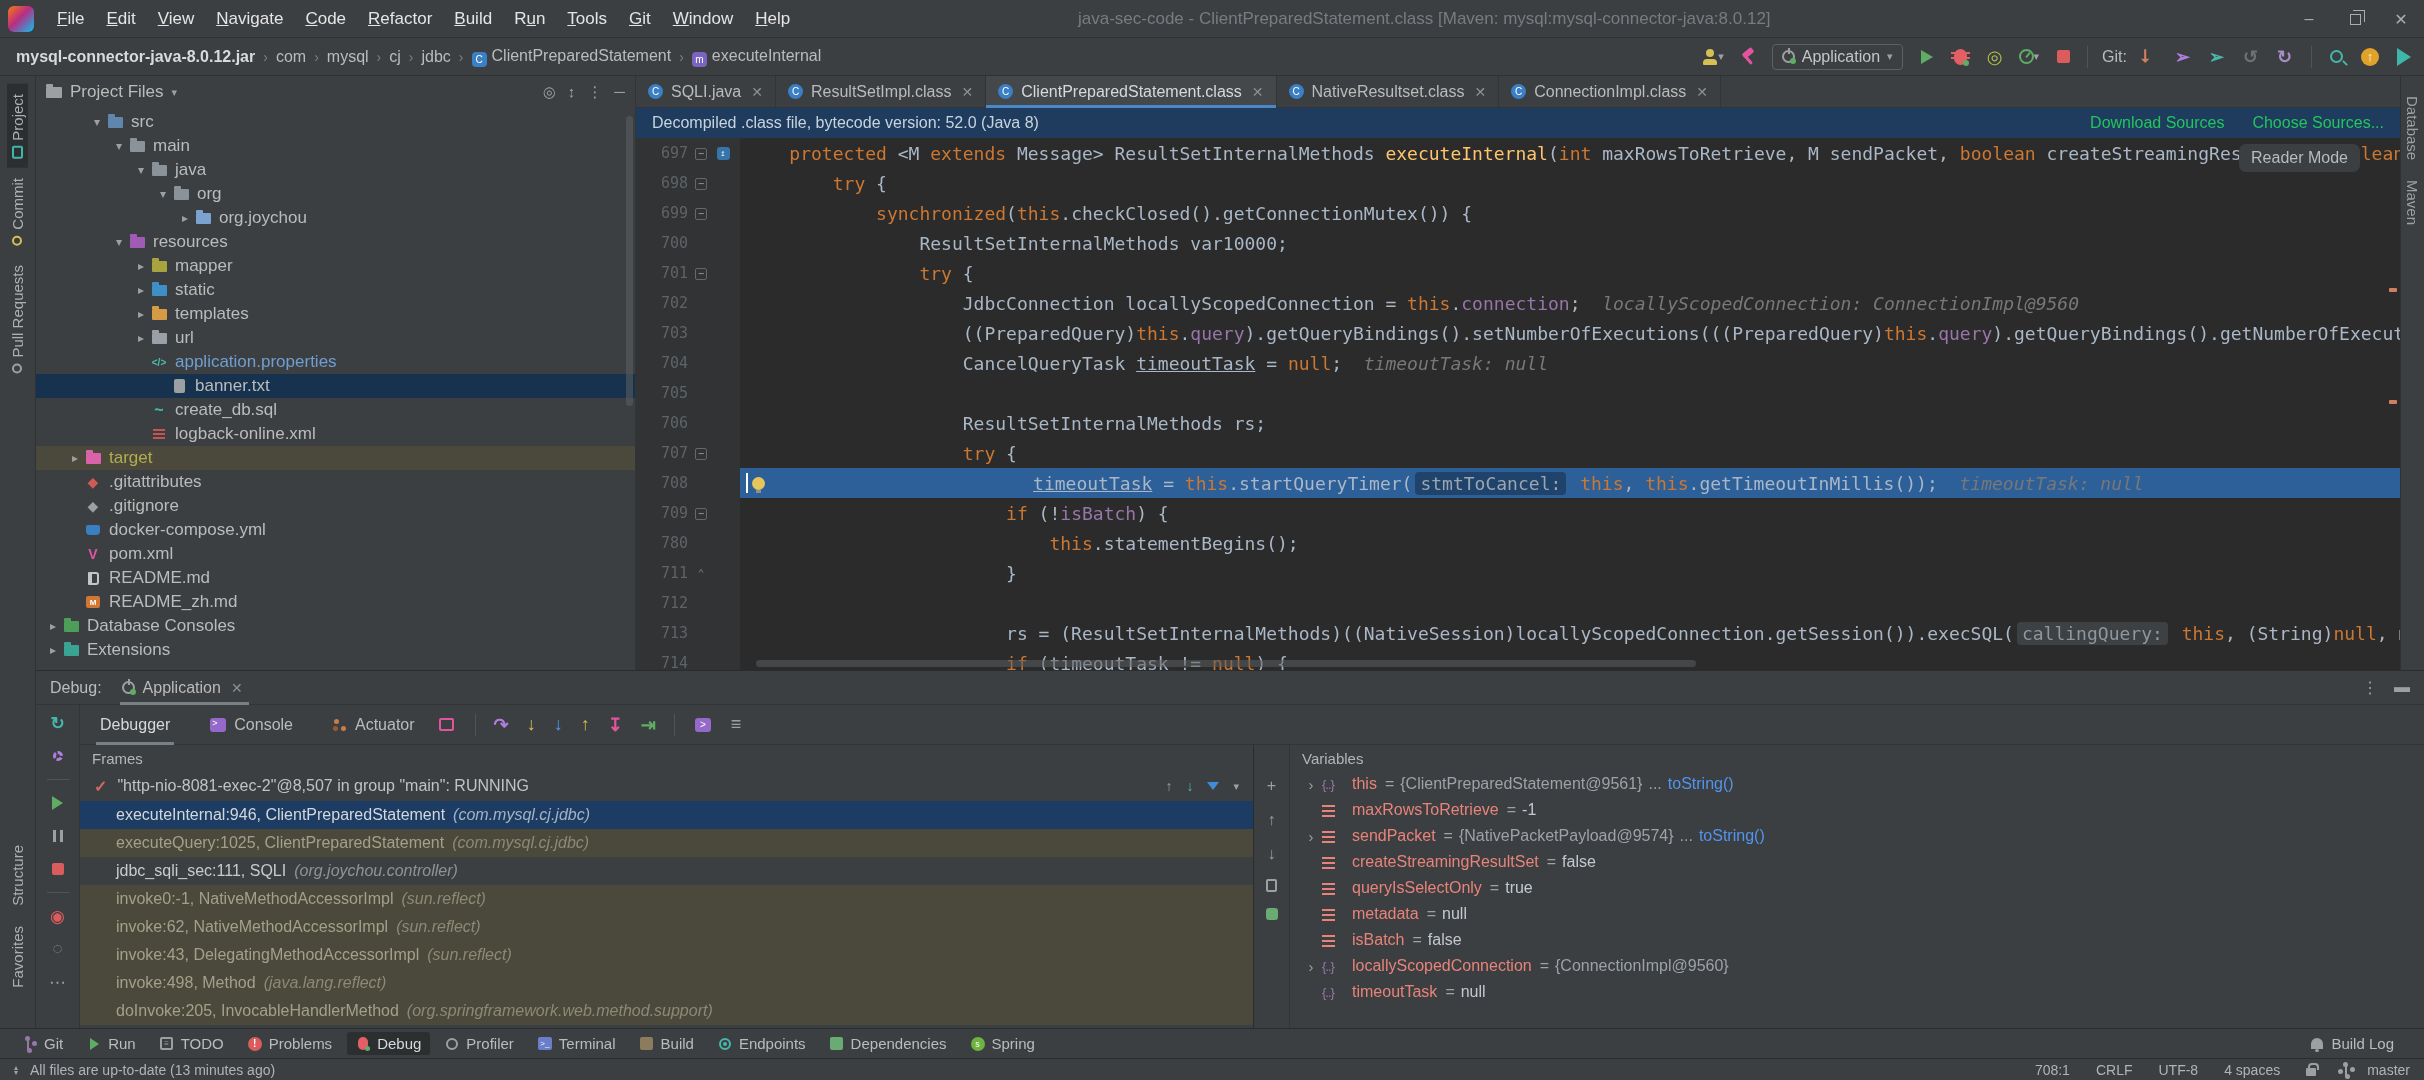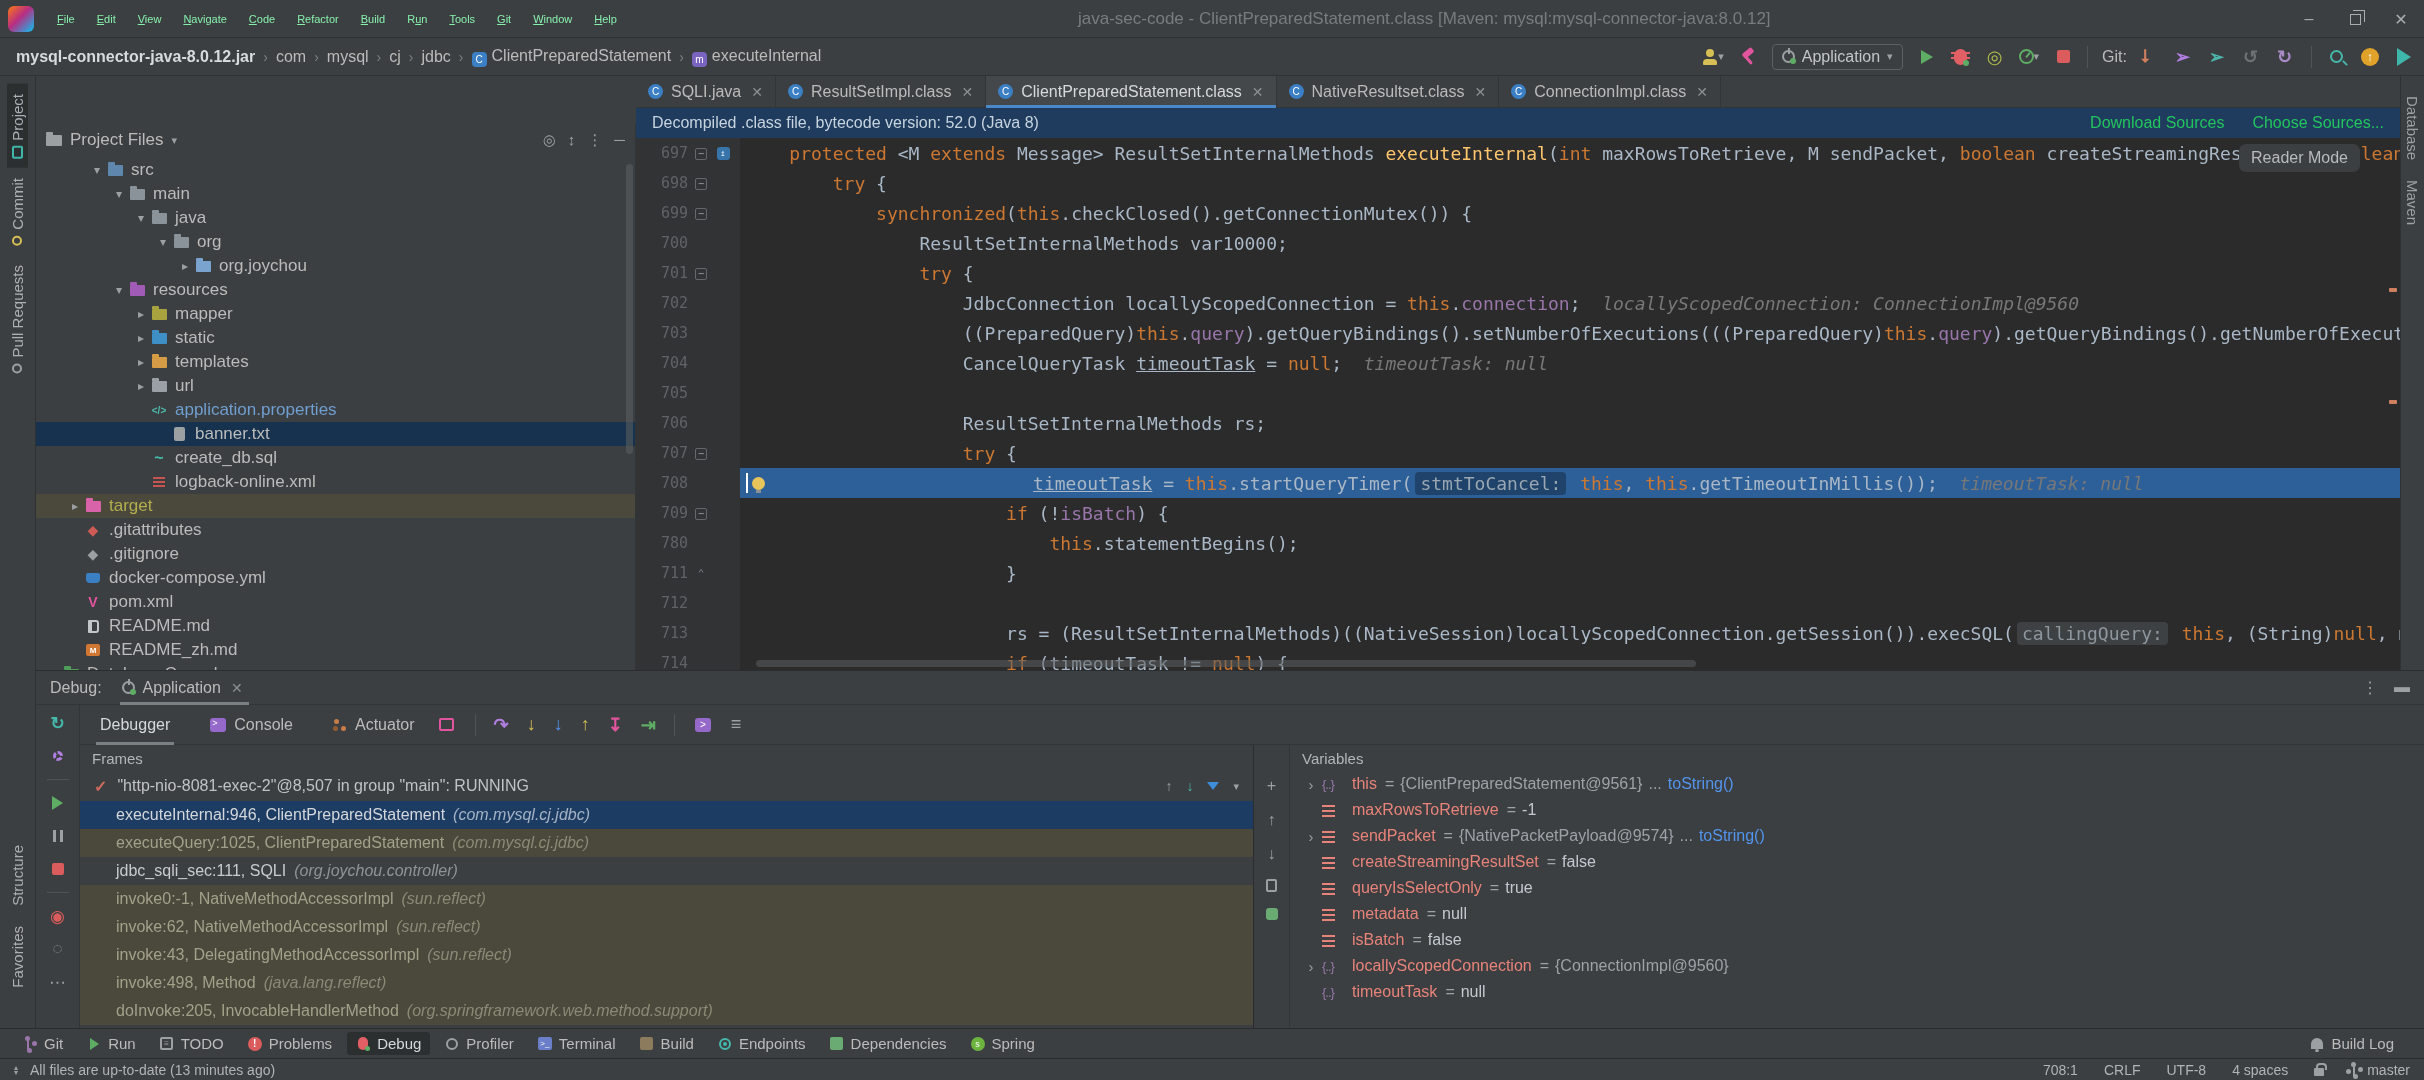--- a/index.html
+++ b/index.html
@@ -4,21 +4,21 @@
 <style>
   * { margin:0; padding:0; box-sizing:border-box; }
   html,body { width:2424px; height:1080px; overflow:hidden; background:#3c3f41;
     font-family:"Liberation Sans", sans-serif; color:#bbbbbb; }
   .window { width:2424px; height:1080px; display:flex; flex-direction:column; background:#3c3f41; }
 
   
   .titlebar { height:38px; display:flex; align-items:center; background:#3c3f41; border-bottom:1px solid #2f3234; padding-left:8px; position:relative; flex:0 0 38px;}
   .logo { width:26px; height:26px; border-radius:6px; background:linear-gradient(135deg,#f97a12,#b92d82 45%,#07c3f2); margin-right:14px; }
   .menu { display:flex; gap:4px; }
-  .menu-item { padding:4px 9px; font-size:11px; color:#86efac; cursor:default; }
+  .menu-item { padding:4px 9px; font-size:17px; color:#e5e5e5; cursor:default; }
   .menu-item u { text-decoration:underline; }
   .win-title { position:absolute; left:1078px; top:0; height:38px; display:flex; align-items:center; color:#787c80; font-size:17px; white-space:nowrap; }
   .win-buttons { position:absolute; right:0; top:0; height:38px; display:flex; }
   .win-btn { width:46px; height:38px; display:flex; align-items:center; justify-content:center; color:#aaadb0; font-size:16px; }
   .ic-restore { width:11px; height:11px; border:1.5px solid #aaadb0; position:relative; }
   .ic-restore::before { content:""; position:absolute; left:2px; top:-5px; width:11px; height:11px; border:1.5px solid #aaadb0; border-left:none; border-bottom:none; }
 
   
   .navbar { height:38px; flex:0 0 38px; display:flex; align-items:center; padding:0 10px 0 16px; border-bottom:1px solid #2f3234; }
   .crumbs { display:flex; align-items:center; gap:8px; font-size:16px; white-space:nowrap; }
@@ -66,21 +66,21 @@
   .vlabel.active { background:#2c2f30; }
   .vlabel-r { writing-mode:vertical-rl; font-size:15px; color:#9da0a3; padding:10px 1px; }
   .stripe-gap { flex:1; }
   .mini-ic { width:13px; height:11px; border:2px solid #3fb6aa; border-radius:2px; display:inline-block; transform:rotate(90deg); }
   .mini-dot { width:10px; height:10px; border:2px solid #d6bf55; border-radius:50%; display:inline-block; }
   .mini-circ { width:10px; height:10px; border:2px solid #9da0a3; border-radius:50%; display:inline-block; }
   .center-col { flex:1; display:flex; flex-direction:column; min-width:0; }
   .main-row { height:594px; flex:0 0 594px; display:flex; min-width:0; }
 
   
-  .project { width:600px; flex:0 0 600px; background:#3c3f41; border-right:1px solid #323537; display:flex; flex-direction:column; position:relative;margin-top:48px; }
+  .project { width:600px; flex:0 0 600px; background:#3c3f41; border-right:1px solid #323537; display:flex; flex-direction:column; position:relative; }
   .proj-header { height:32px; flex:0 0 32px; display:flex; align-items:center; padding:0 10px; font-size:17px; }
   .ph-folder { width:16px; height:11px; background:#9da0a3; border-radius:1px; position:relative; margin-right:8px; }
   .ph-folder::before { content:""; position:absolute; top:-3px; left:0; width:7px; height:3px; background:#9da0a3; border-radius:1px 1px 0 0; }
   .proj-header .caret { margin-left:8px; }
   .ph-icons { margin-left:auto; display:flex; gap:12px; color:#9da0a3; font-size:15px; }
   .tree { flex:1; overflow:hidden; padding-top:2px; font-size:17px; }
   .trow { height:24px; display:flex; align-items:center; white-space:nowrap; }
   .trow .arrow { width:18px; text-align:center; color:#9da0a3; font-size:12px; flex:0 0 18px; }
   .trow .ticon { width:18px; margin-right:7px; display:inline-flex; align-items:center; justify-content:center; flex:0 0 18px; height:16px; font-size:12px; }
   .fold-ic { width:15px; height:11px; border-radius:1px; position:relative; }
@@ -200,21 +200,21 @@
   .ic-bell { width:12px; height:11px; background:#9da0a3; border-radius:6px 6px 0 0; position:relative; }
   .ic-bell::after { content:""; position:absolute; left:4px; bottom:-3px; width:4px; height:3px; border-radius:50%; background:#9da0a3; }
   .tw-spacer { flex:1; }
   .event-log { display:flex; align-items:center; gap:8px; padding-right:16px; }
 
   .statusbar { height:22px; flex:0 0 22px; background:#3c3f41; border-top:1px solid #2a2d2f; display:flex; align-items:center; padding:0 14px; font-size:14px; color:#b0b3b8; }
   .sb-switch { display:inline-flex; flex-direction:column; margin-right:12px; line-height:5px; font-size:8px; color:#9da0a3; }
   .sb-right { margin-left:auto; display:flex; align-items:center; gap:26px; }
   .ic-lock { width:10px; height:8px; background:#9da0a3; border-radius:1px; position:relative; margin-top:4px; }
   .ic-lock::before { content:""; position:absolute; left:1.5px; top:-5px; width:7px; height:5px; border:2px solid #9da0a3; border-bottom:none; border-radius:4px 4px 0 0; }
-  .sb-branch { display:flex; align-items:center; gap:4px; }
+  .sb-branch { display:flex; align-items:center; gap:12px; }
   .ic-branch.gray { border-left-color:#9da0a3; }
   .ic-branch.gray::before, .ic-branch.gray::after { background:#9da0a3; box-shadow:-5px 7px 0 0 #9da0a3; }
 </style>
 </head>
 <body>
 
 <div class="window">
 
   <div class="titlebar">
     <div class="logo"></div>

